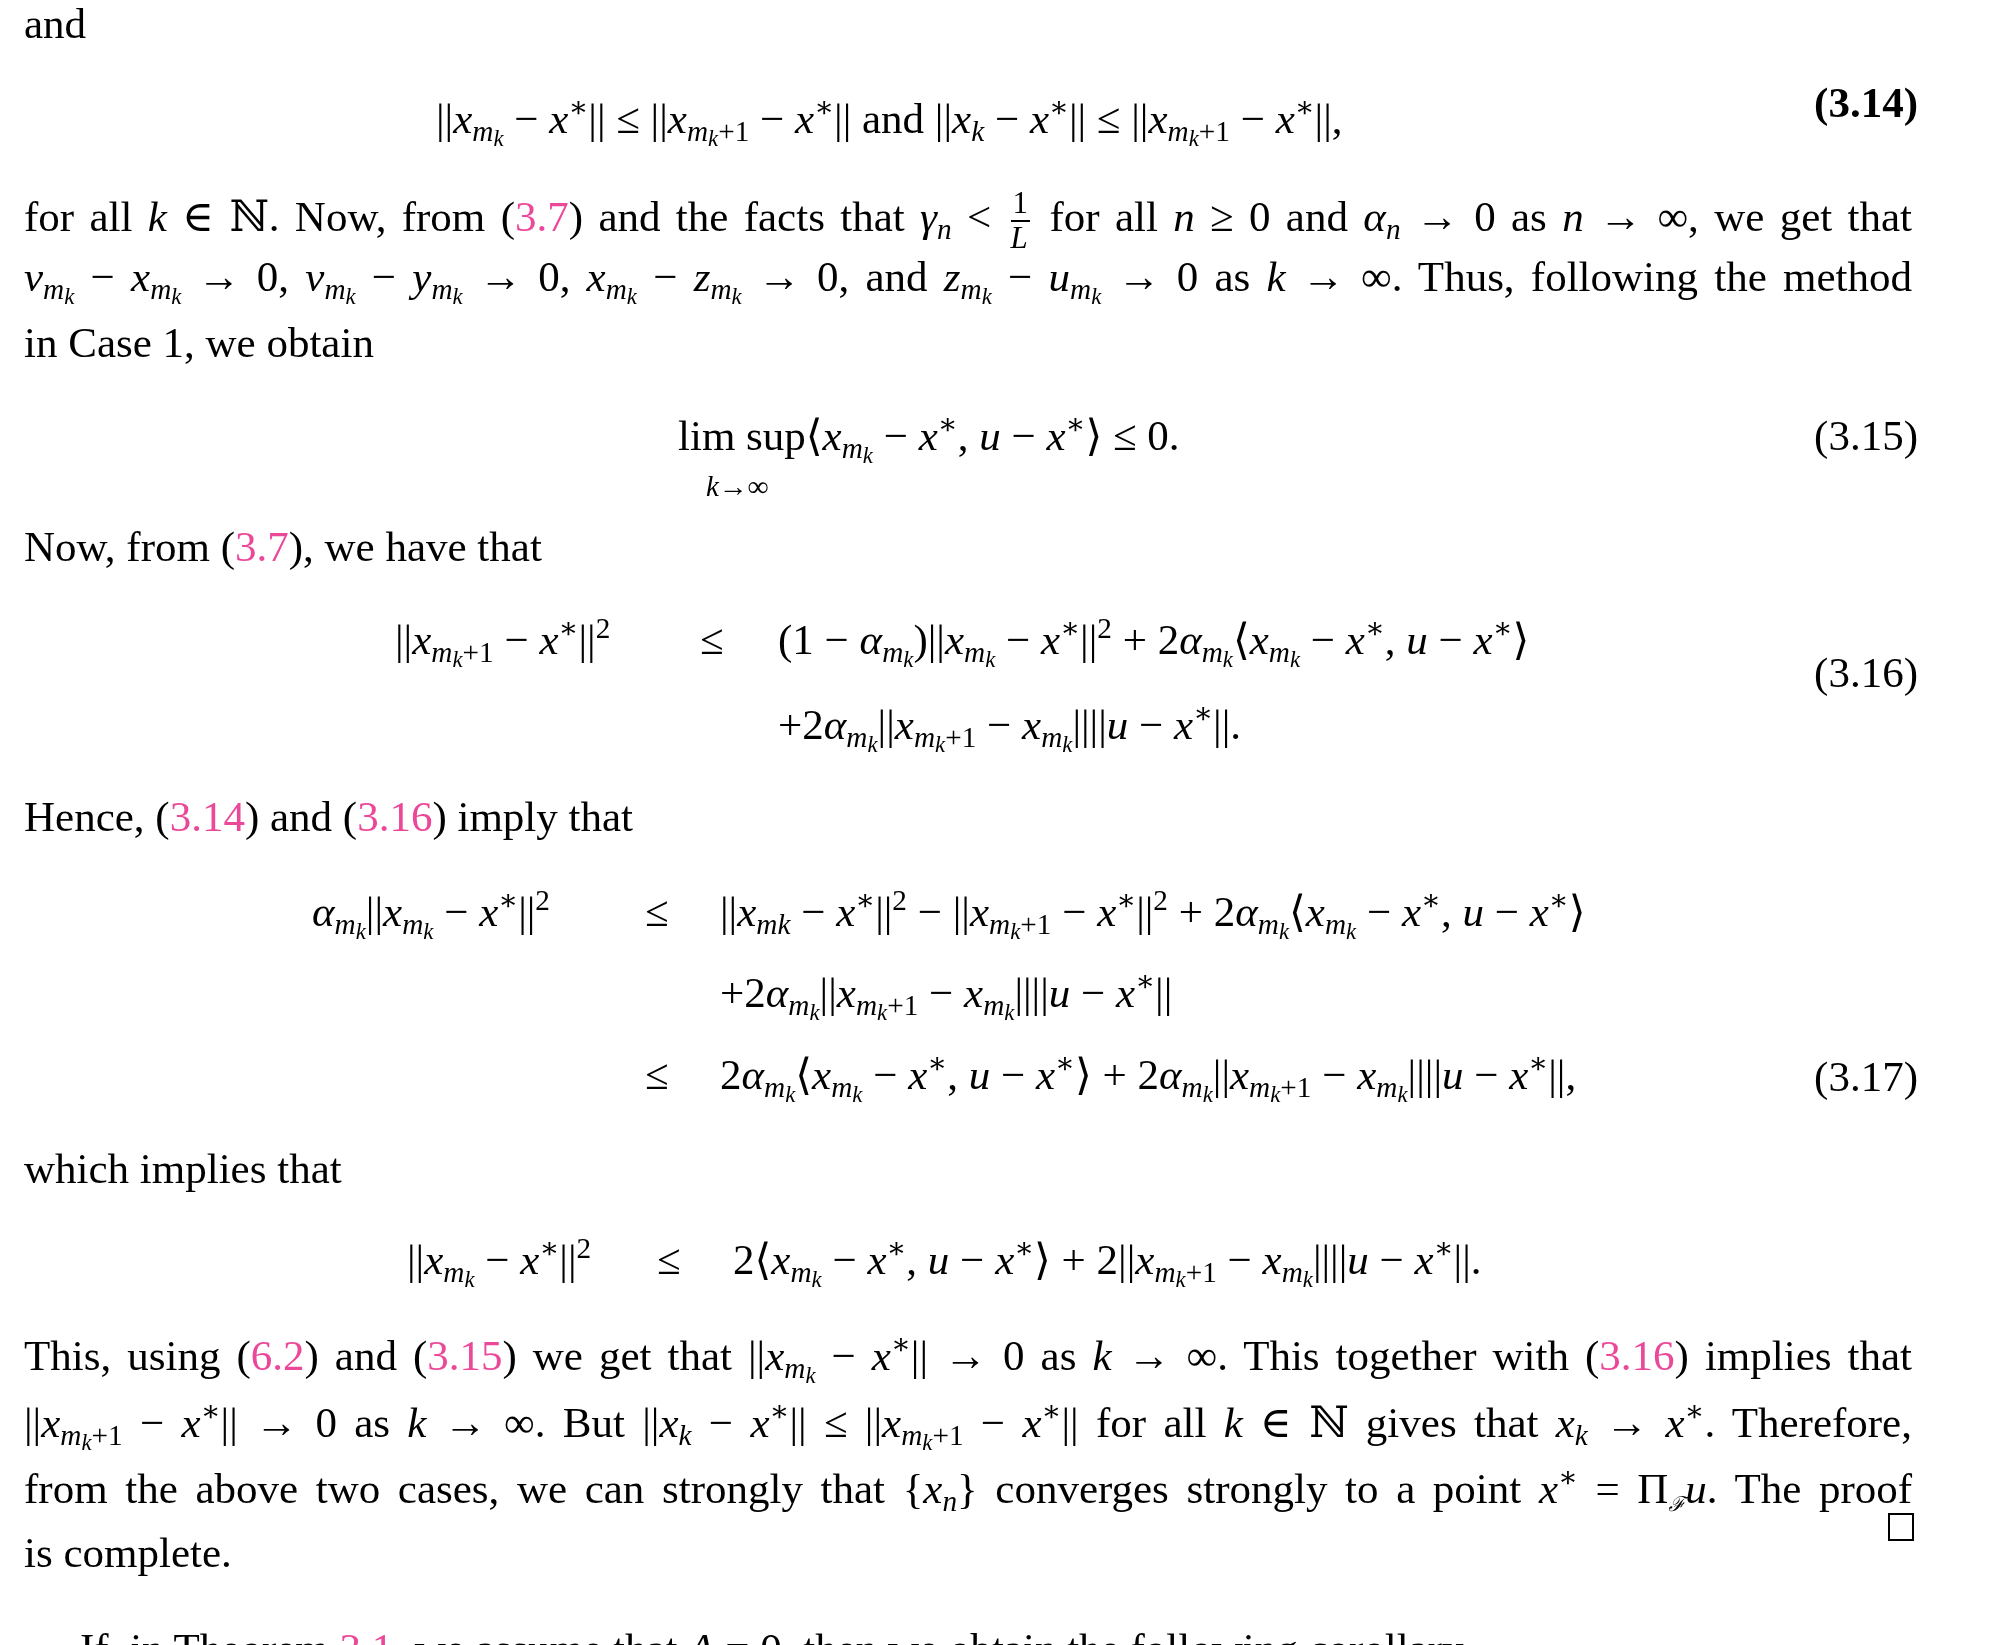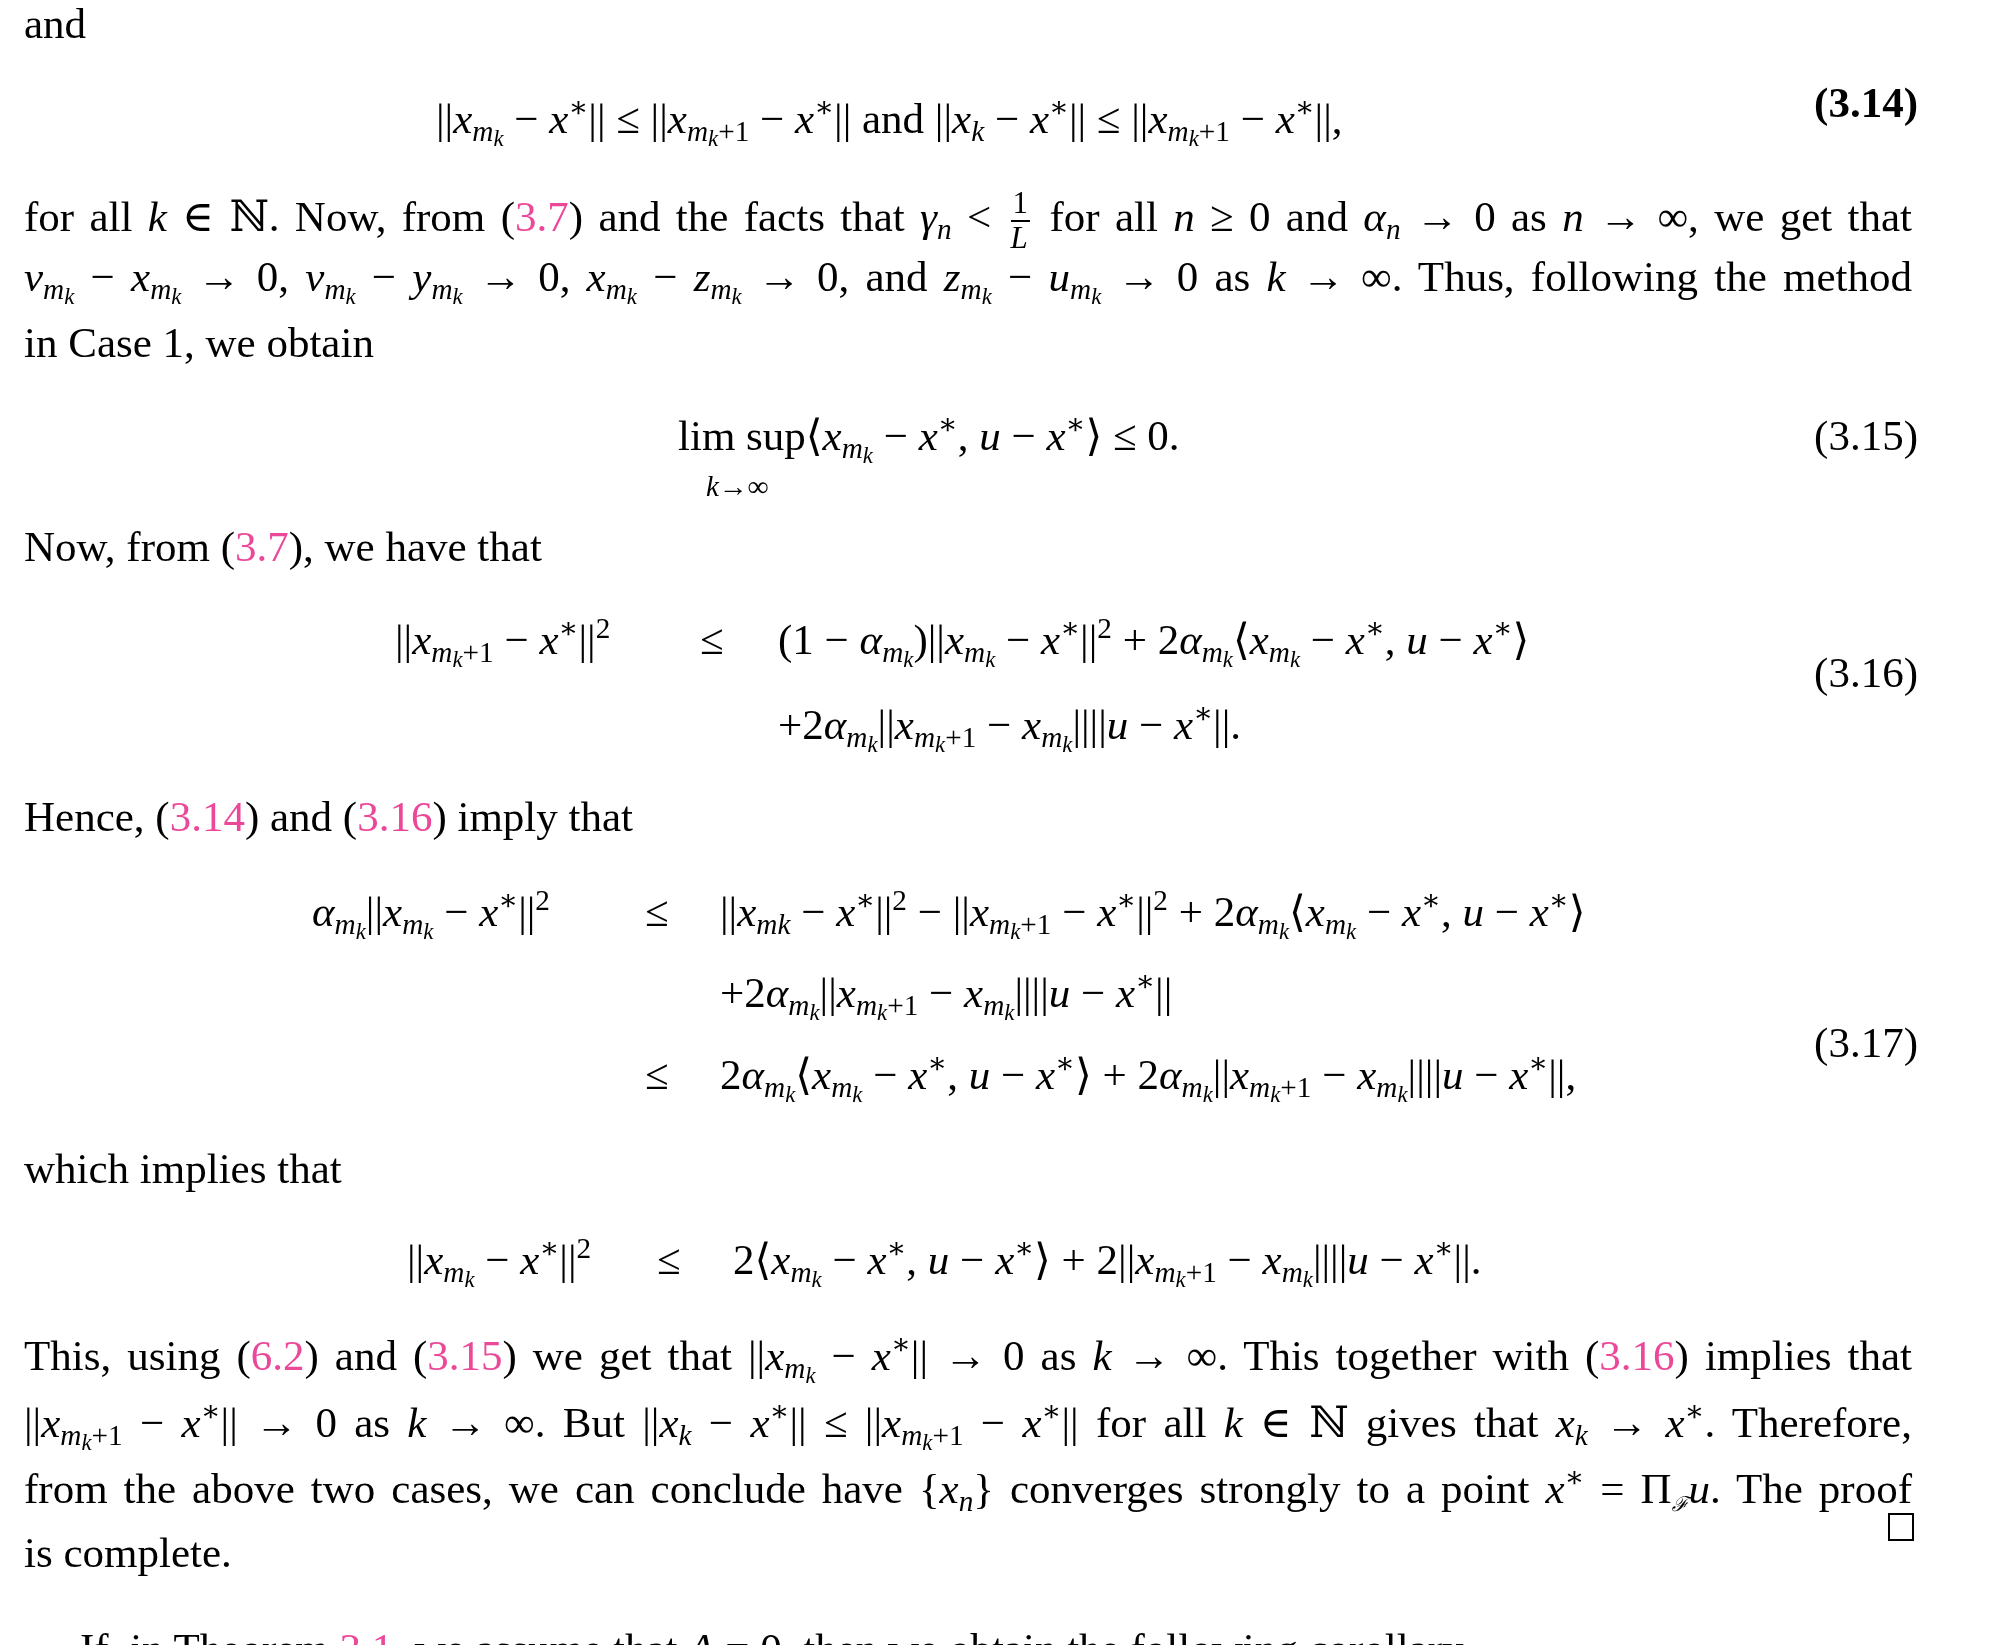--- a/index.html
+++ b/index.html
@@ -62,38 +62,38 @@
 <div class="line para" style="top:795px;">
   <span>Hence, (</span><a class="ref">3.14</a><span>) and (</span><a class="ref">3.16</a><span>) imply that</span>
 </div>
 
 <div class="math" style="left:312px; top:890px;"><i>α</i><sub><i>m</i><sub><i>k</i></sub></sub>||<i>x</i><sub><i>m</i><sub><i>k</i></sub></sub> − <i>x</i><sup>∗</sup>||<sup>2</sup></div>
 <div class="math" style="left:645px; top:890px;">≤</div>
 <div class="math" style="left:720px; top:890px;">||<i>x</i><sub><i>mk</i></sub> − <i>x</i><sup>∗</sup>||<sup>2</sup> − ||<i>x</i><sub><i>m</i><sub><i>k</i></sub>+1</sub> − <i>x</i><sup>∗</sup>||<sup>2</sup> + 2<i>α</i><sub><i>m</i><sub><i>k</i></sub></sub>⟨<i>x</i><sub><i>m</i><sub><i>k</i></sub></sub> − <i>x</i><sup>∗</sup>, <i>u</i> − <i>x</i><sup>∗</sup>⟩</div>
 <div class="math" style="left:720px; top:971px;">+2<i>α</i><sub><i>m</i><sub><i>k</i></sub></sub>||<i>x</i><sub><i>m</i><sub><i>k</i></sub>+1</sub> − <i>x</i><sub><i>m</i><sub><i>k</i></sub></sub>||||<i>u</i> − <i>x</i><sup>∗</sup>||</div>
 <div class="math" style="left:645px; top:1053px;">≤</div>
 <div class="math" style="left:720px; top:1053px;">2<i>α</i><sub><i>m</i><sub><i>k</i></sub></sub>⟨<i>x</i><sub><i>m</i><sub><i>k</i></sub></sub> − <i>x</i><sup>∗</sup>, <i>u</i> − <i>x</i><sup>∗</sup>⟩ + 2<i>α</i><sub><i>m</i><sub><i>k</i></sub></sub>||<i>x</i><sub><i>m</i><sub><i>k</i></sub>+1</sub> − <i>x</i><sub><i>m</i><sub><i>k</i></sub></sub>||||<i>u</i> − <i>x</i><sup>∗</sup>||,</div>
-<div class="eqnum" style="top:1021px;">(3.17)</div>
+<div class="eqnum" style="top:1055px;">(3.17)</div>
 
 <div class="line para" style="top:1147px;">
   <span>which implies that</span>
 </div>
 
 <div class="math" style="left:395px; top:1238px;margin-left:12px;">||<i>x</i><sub><i>m</i><sub><i>k</i></sub></sub> − <i>x</i><sup>∗</sup>||<sup>2</sup></div>
 <div class="math" style="left:657px; top:1238px;">≤</div>
 <div class="math" style="left:733px; top:1238px;">2⟨<i>x</i><sub><i>m</i><sub><i>k</i></sub></sub> − <i>x</i><sup>∗</sup>, <i>u</i> − <i>x</i><sup>∗</sup>⟩ + 2||<i>x</i><sub><i>m</i><sub><i>k</i></sub>+1</sub> − <i>x</i><sub><i>m</i><sub><i>k</i></sub></sub>||||<i>u</i> − <i>x</i><sup>∗</sup>||.</div>
 
 <div class="line para justify" style="top:1334px;">
   <span>This, using (</span><a class="ref">6.2</a><span>) and (</span><a class="ref">3.15</a><span>) we get that </span>||<i>x</i><sub><i>m</i><sub><i>k</i></sub></sub> − <i>x</i><sup>∗</sup>||<span> → 0 as </span><i>k</i><span> → ∞. This together with (</span><a class="ref">3.16</a><span>) implies that</span>
 </div>
 
 <div class="line para justify" style="top:1401px;">||<i>x</i><sub><i>m</i><sub><i>k</i></sub>+1</sub> − <i>x</i><sup>∗</sup>||<span> → 0 as </span><i>k</i><span> → ∞. But </span>||<i>x</i><sub><i>k</i></sub> − <i>x</i><sup>∗</sup>|| ≤ ||<i>x</i><sub><i>m</i><sub><i>k</i></sub>+1</sub> − <i>x</i><sup>∗</sup>||<span> for all </span><i>k</i><span> ∈ ℕ gives that </span><i>x</i><sub><i>k</i></sub> → <i>x</i><sup>∗</sup><span>. Therefore,</span></div>
 
 <div class="line para justify" style="top:1467px;">
-  <span>from the above two cases, we can conclude have {</span><i>x</i><sub><i>n</i></sub><span>} converges strongly to a point </span><i>x</i><sup>∗</sup> = Π<sub><span class="cal">ℱ</span></sub><i>u</i><span>. The proof</span>
+  <span>from the above two cases, we can strongly that {</span><i>x</i><sub><i>n</i></sub><span>} converges strongly to a point </span><i>x</i><sup>∗</sup> = Π<sub><span class="cal">ℱ</span></sub><i>u</i><span>. The proof</span>
 </div>
 
 <div class="line para" style="top:1531px;">
   <span>is complete.</span>
 </div>
 <div class="qed"></div>
 
 <div class="line" style="left:80px; top:1627px;">
   <span>If, in Theorem </span><a class="ref">3.1</a><span>, we assume that </span><i>A</i><span> = 0, then we obtain the following corollary.</span>
 </div>

